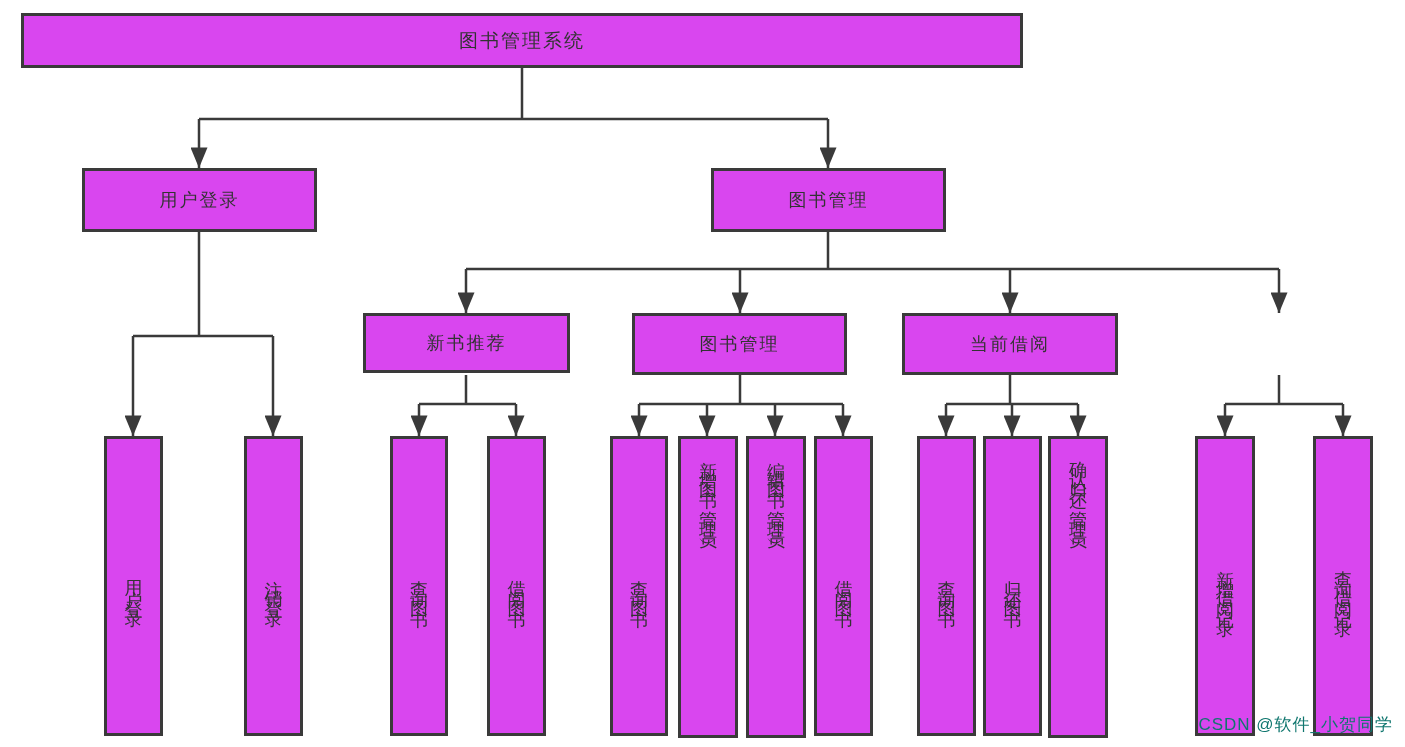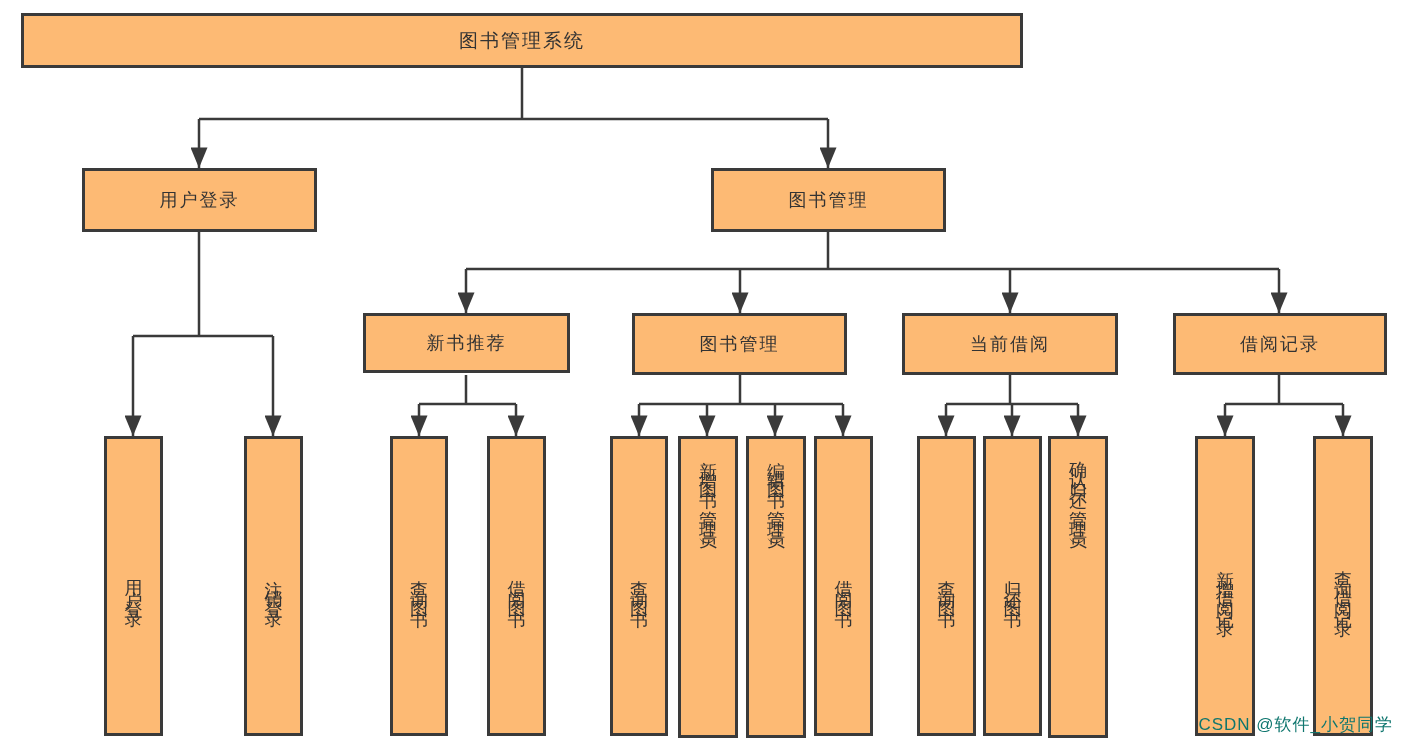--- a/index.html
+++ b/index.html
@@ -2,21 +2,21 @@
 <html><head>
 <meta charset="utf-8">
 <style>
   html,body{margin:0;padding:0;background:#ffffff;}
   .canvas{
     position:relative;width:1405px;height:747px;background:#ffffff;overflow:hidden;
     font-family:"Liberation Sans","DejaVu Sans",sans-serif;color:#333333;
   }
   .connector-layer{position:absolute;left:0;top:0;width:1405px;height:747px;}
   .box{
-    position:absolute;box-sizing:border-box;border:3px solid #3a3a3a;background:#fdba74;
+    position:absolute;box-sizing:border-box;border:3px solid #3a3a3a;background:#d946ef;
     display:flex;align-items:center;justify-content:center;
   }
   .box.h span{
     font-size:18px;letter-spacing:2px;color:#333333;white-space:nowrap;line-height:1;
   }
   .box.h.root span{font-size:19px;}
   .box.v span{
     writing-mode:vertical-rl;text-orientation:mixed;
     font-size:18px;letter-spacing:10px;line-height:1;color:#333333;
   }
@@ -77,23 +77,20 @@
 
   <div class="box h" style="left:363px;top:313px;width:207px;height:60px">
     <span>新书推荐</span>
   </div>
   <div class="box h" style="left:632px;top:313px;width:215px;height:62px">
     <span>图书管理</span>
   </div>
   <div class="box h" style="left:902px;top:313px;width:216px;height:62px">
     <span>当前借阅</span>
   </div>
-  <div class="box h" style="left:1173px;top:313px;width:214px;height:62px">
-    <span>借阅记录</span>
-  </div>
 
   <div class="box v" style="left:104px;top:436px;width:59px;height:300px">
     <span>用户登录</span>
   </div>
   <div class="box v" style="left:244px;top:436px;width:59px;height:300px">
     <span>注销登录</span>
   </div>
 
   <div class="box v" style="left:390px;top:436px;width:58px;height:300px">
     <span>查询图书</span>

